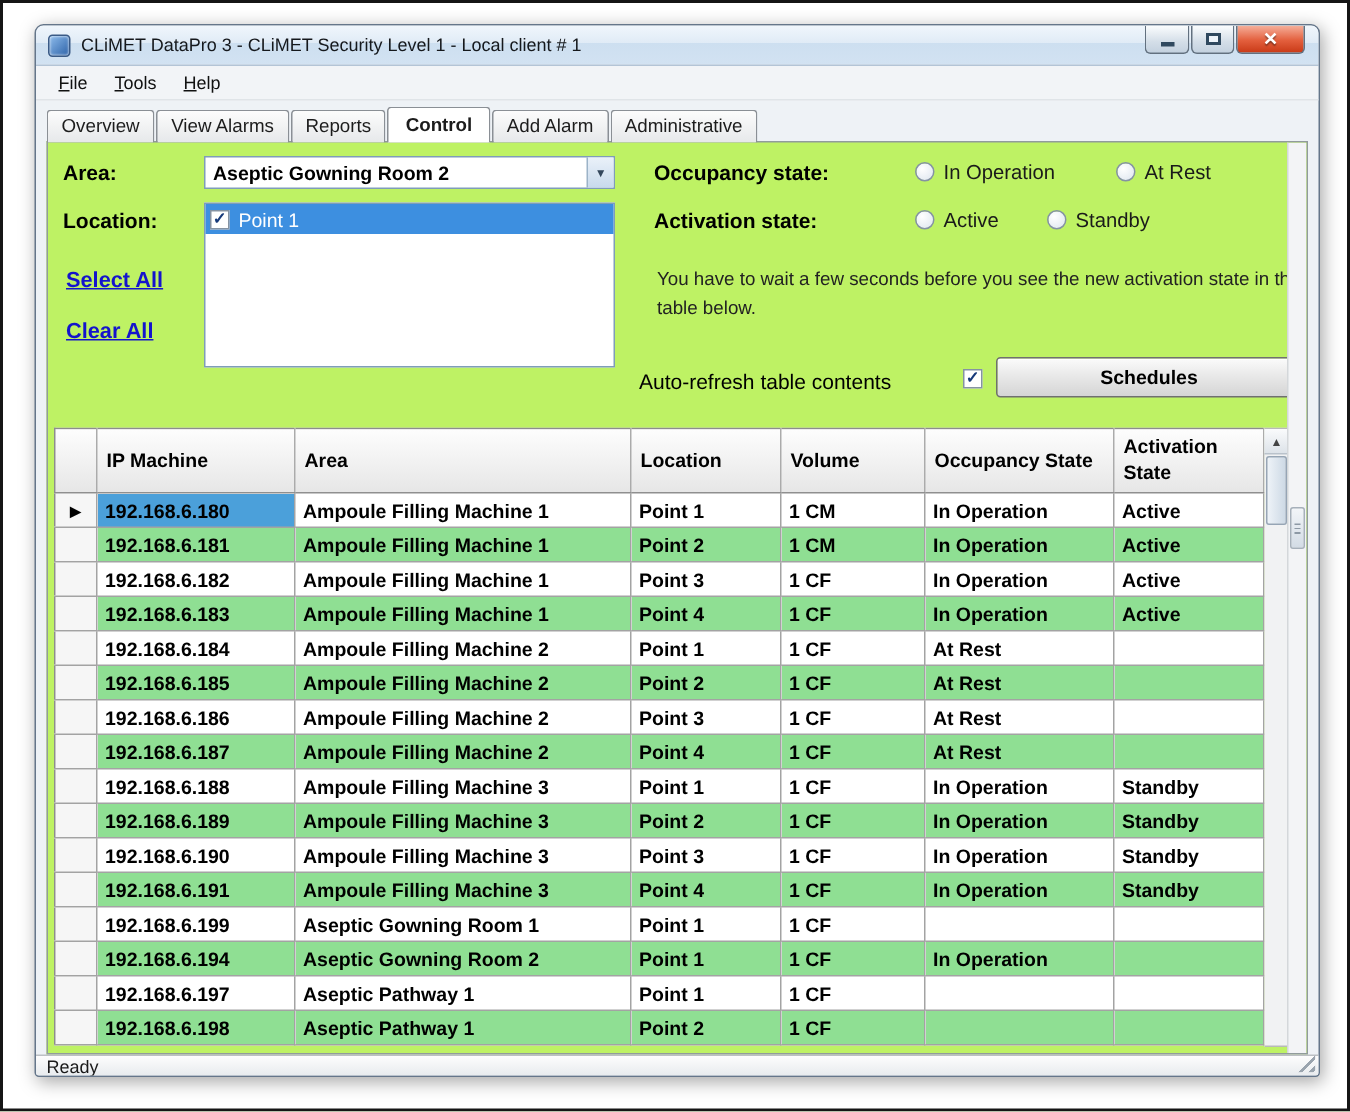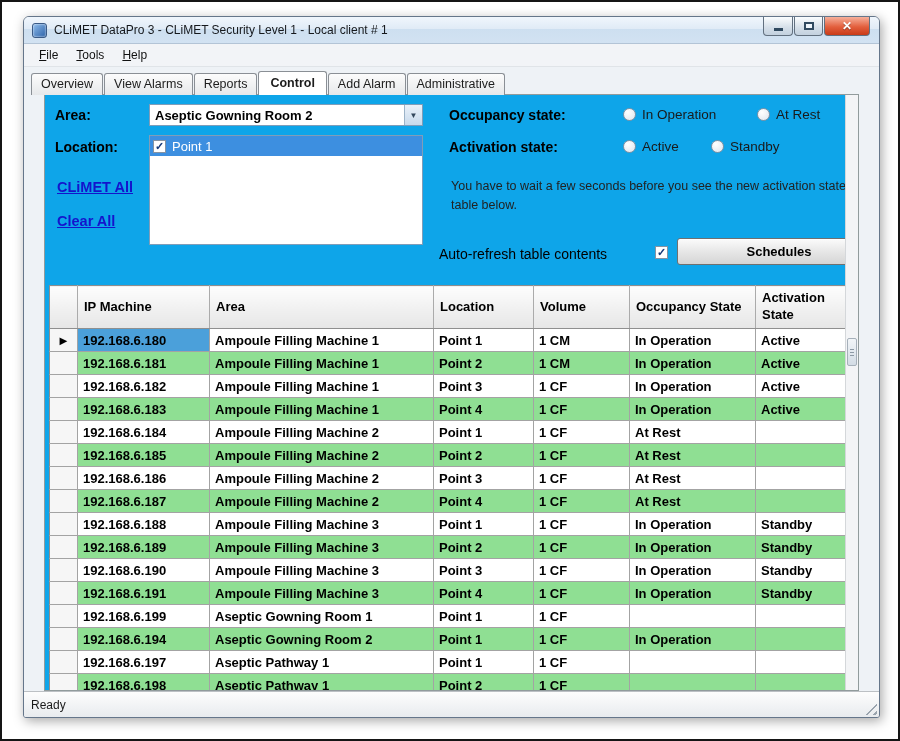--- a/index.html
+++ b/index.html
@@ -29,21 +29,21 @@
   .menubar{height:23px;flex:0 0 auto;display:flex;align-items:center;padding-left:6px;background:#f2f4f7;
            border-bottom:1px solid #e0e4e8;font-size:12px;color:#111;}
   .menu-item{padding:3px 9px;cursor:default;}
   .menu-item u{text-decoration:underline;}
   
   .tabstrip{display:flex;align-items:flex-end;padding:4px 0 0 7px;margin-bottom:-1px;position:relative;z-index:5;flex:0 0 auto;text-align:right;}
   .tab{border:1px solid #8a8f95;border-bottom:none;border-radius:3px 3px 0 0;padding:3px 9px 4px;
        background:linear-gradient(#fcfcfc,#e6e8ea);font-size:12.5px;color:#1c1c1c;margin-right:1px;white-space:nowrap;}
   .tab.active{background:#fff;font-weight:700;padding:4px 11px 5px;}
   
-  .tabpage{flex:1;margin:0 20px;border:1px solid #919b9c;background:#0ea5e9;position:relative;overflow:hidden;}
+  .tabpage{flex:1;margin:0 7px;border:1px solid #919b9c;background:#bef264;position:relative;overflow:hidden;}
   .controls{position:relative;height:190px;}
   .lbl{position:absolute;font-size:14px;font-weight:700;color:#000;}
   .combo{position:absolute;left:104px;top:9px;width:274px;height:22px;border:1px solid #7f9db9;background:#fff;
          display:flex;align-items:center;}
   .combo .val{flex:1;font-size:13px;font-weight:700;padding:0 5px;white-space:nowrap;overflow:hidden;}
   .combo .dd{width:18px;height:100%;border-left:1px solid #9cb3c8;display:flex;align-items:center;justify-content:center;
              background:linear-gradient(#eaf1f9,#c8daec);font-size:8px;color:#33475c;}
   .listbox{position:absolute;left:104px;top:40px;width:274px;height:110px;border:1px solid #7f9db9;background:#fff;}
   .list-item{height:20px;display:flex;align-items:center;gap:6px;padding-left:3px;
              background:var(--list-selection-blue,#3d8fe0);color:#fff;font-size:13px;}
@@ -77,21 +77,21 @@
             background:linear-gradient(#fafbfc,#dde3e9);border-bottom:1px solid #b9c2cb;}
   .vs-thumb{position:absolute;left:1px;right:1px;top:18px;height:46px;border:1px solid #96a5b5;border-radius:2px;
             background:linear-gradient(90deg,#eef3f8,#cdd9e5);}
   
   .form-scroll{position:absolute;right:0;top:0;bottom:0;width:13px;background:#f3f4f6;border-left:1px solid #d4d7da;}
   .fs-thumb{position:absolute;left:1px;right:1px;top:243px;height:28px;border:1px solid #a6b0ba;border-radius:2px;
             background:linear-gradient(#f2f5f8,#d3dce5);}
   .fs-thumb:after{content:"";position:absolute;left:2px;right:2px;top:10px;height:7px;
             background:repeating-linear-gradient(#8d99a5 0 1px,transparent 1px 3px);}
   
-  .statusbar{height:26px;flex:0 0 auto;position:relative;display:flex;align-items:center;padding-left:7px;
+  .statusbar{height:14px;flex:0 0 auto;position:relative;display:flex;align-items:center;padding-left:7px;
              background:linear-gradient(#fdfdfd,#e8ebee);border-top:1px solid #bcc0c4;font-size:12px;color:#1a1a1a;}
   .grip{position:absolute;right:2px;bottom:2px;width:13px;height:13px;
         background:repeating-linear-gradient(135deg,#9aa4ae 0 2px,transparent 2px 5px);
         clip-path:polygon(100% 0,100% 100%,0 100%);}
 </style>
 </head>
 <body>
 
 <div class="canvas">
   <div class="window">
@@ -138,21 +138,21 @@
         <span class="lbl" style="left:10px;top:44px;">Location:</span>
         <div class="listbox">
           <div class="list-item">
             <span class="cb">
                 <span class="mark" id="loc-check">✓</span>
               </span>
             <span>Point 1</span>
           </div>
         </div>
 
-        <a class="link" style="left:12px;top:84px;">CLiMET All</a>
+        <a class="link" style="left:12px;top:84px;">Select All</a>
         <a class="link" style="left:12px;top:118px;">Clear All</a>
 
         <span class="lbl" style="left:404px;top:12px;">Occupancy state:</span>
         <div class="radio-item" style="left:578px;top:12px;">
           <span class="radio"></span>
           <span>In Operation</span>
         </div>
         <div class="radio-item" style="left:712px;top:12px;">
           <span class="radio"></span>
           <span>At Rest</span>

